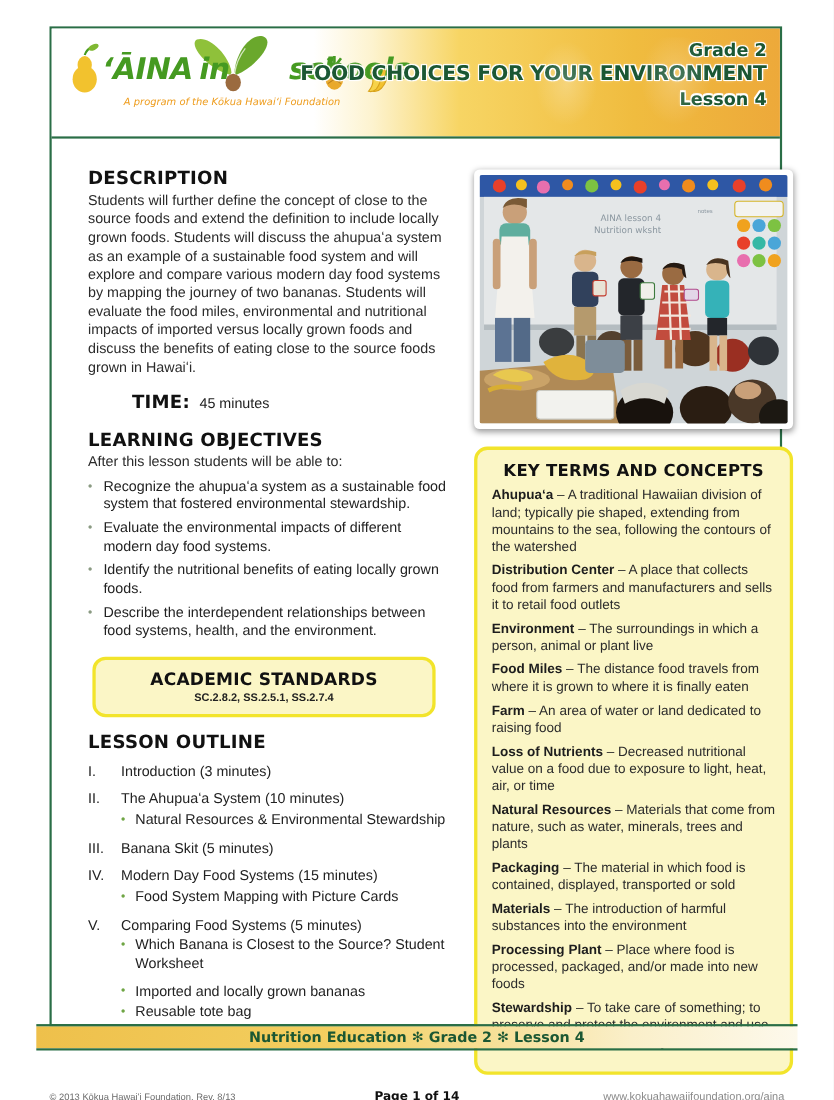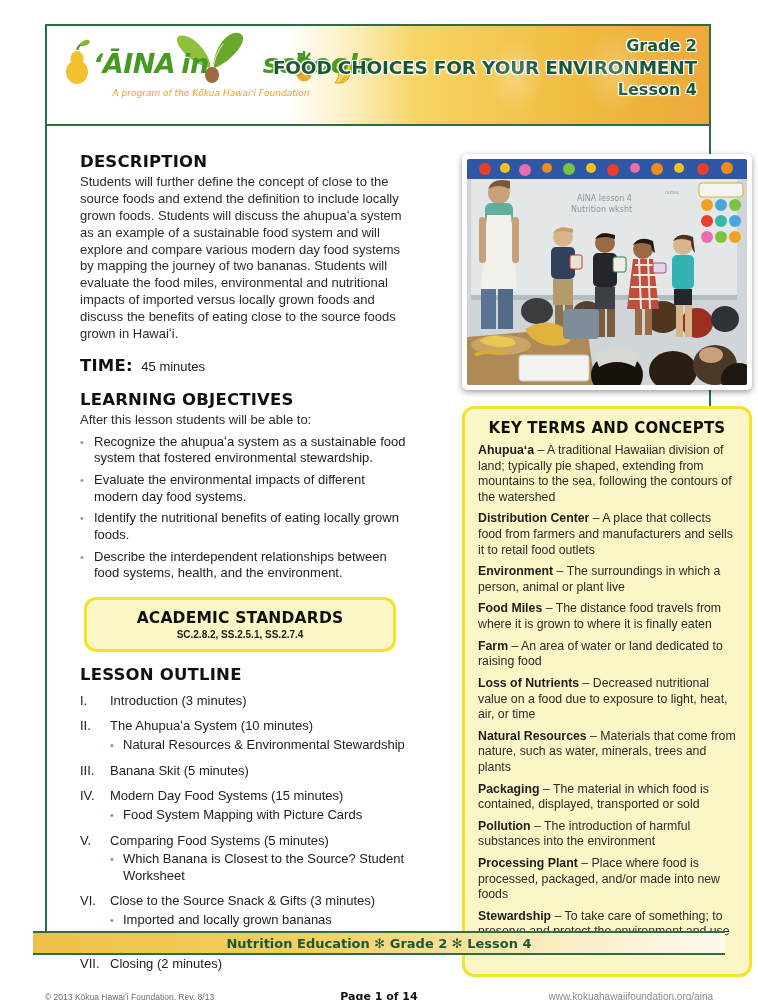--- a/index.html
+++ b/index.html
@@ -29,21 +29,21 @@
                text-shadow:-1px -1px 0 #fff,1px -1px 0 #fff,-1px 1px 0 #fff,1px 1px 0 #fff,0 0 3px #fff;}
   .title-grade{font-size:16px;line-height:20px;}
   .title-main{font-size:18.5px;line-height:24px;letter-spacing:-0.2px;}
   .title-lesson{font-size:16px;line-height:20px;}
   
   .h1{font-family:"DejaVu Sans",sans-serif;font-weight:800;color:#111;font-size:16.5px;
       letter-spacing:0.2px;margin:0 0 3px 0;}
   
   .col-left{position:absolute;left:78px;top:150px;width:332px;}
   .body-text{font-size:13px;line-height:1.3;color:#2b2b2b;margin:0;}
-  .time-row{margin-top:13px;font-size:13px;}
+  .time-row{margin-top:13px;font-size:13px;margin-left:40px;}
   .time-row .h1{display:inline;margin-right:5px;}
   .objectives{margin-top:15px;}
   .obj{display:flex;margin-top:5px;font-size:13px;line-height:1.28;}
   .obj-bullet{color:#8a9a82;width:14px;flex:0 0 14px;font-size:11px;padding-top:1px;}
   .standards-box{margin-top:15px;margin-left:4px;width:312px;box-sizing:border-box;
                  background:#fbf6c6;border:3px solid #f2e42b;border-radius:12px;
                  padding:9px 10px;text-align:center;}
   .standards-box .h1{font-size:15.5px;margin:0;}
   .standards-line{font-size:10px;font-weight:700;color:#222;margin-top:2px;}
   .outline{margin-top:13px;}
@@ -225,24 +225,20 @@
               <div>
 
                   <div class="ol-sub">
                     <span class="bullet">•</span>
                     <span>Which Banana is Closest to the Source? Student Worksheet</span>
                   </div>
                 </div>
             </div>
 
             <div class="ol-item">
-              <div class="ol-row">
-                <span class="ol-num">VI.</span>
-                <span class="ol-label">Close to the Source Snack &amp; Gifts (3 minutes)</span>
-              </div>
               <div>
 
                   <div class="ol-sub">
                     <span class="bullet">•</span>
                     <span>Imported and locally grown bananas</span>
                   </div>
 
                   <div class="ol-sub">
                     <span class="bullet">•</span>
                     <span>Reusable tote bag</span>
@@ -254,21 +250,21 @@
               <div class="ol-row">
                 <span class="ol-num">VII.</span>
                 <span class="ol-label">Closing (2 minutes)</span>
               </div>
 
             </div>
           </div>
       </div>
     </div>
 
-    <div style="position:absolute;left:392px;top:128px;width:290px;padding-left:23px;">
+    <div style="position:absolute;left:361px;top:128px;width:290px;padding-left:23px;">
       <div class="photo-frame">
         <svg width="280" height="226" viewBox="0 0 280 226">
 
           <rect x="0" y="0" width="280" height="226" fill="#cfd5d8"></rect>
           <rect x="0" y="0" width="280" height="20" fill="#2e57a5"></rect>
 
           <circle cx="18" cy="10" r="6" fill="#e8402a"></circle>
             <circle cx="38" cy="9" r="5" fill="#f5c11e"></circle>
           <circle cx="58" cy="11" r="6" fill="#e86fae"></circle>
             <circle cx="80" cy="9" r="5" fill="#f08c1e"></circle>
@@ -397,21 +393,21 @@
 
             <p class="term">
               <b class="term-name">Natural Resources</b><span class="term-sep"> – </span><span>Materials that come from nature, such as water, minerals, trees and plants</span>
             </p>
 
             <p class="term">
               <b class="term-name">Packaging</b><span class="term-sep"> – </span><span>The material in which food is contained, displayed, transported or sold</span>
             </p>
 
             <p class="term">
-              <b class="term-name">Pollution</b><span class="term-sep"> – </span><span>The introduction of harmful substances into the environment</span>
+              <b class="term-name">Materials</b><span class="term-sep"> – </span><span>The introduction of harmful substances into the environment</span>
             </p>
 
             <p class="term">
               <b class="term-name">Processing Plant</b><span class="term-sep"> – </span><span>Place where food is processed, packaged, and/or made into new foods</span>
             </p>
 
             <p class="term">
               <b class="term-name">Stewardship</b><span class="term-sep"> – </span><span>To take care of something; to preserve and protect the environment and use natural resources sustainably</span>
             </p>
           </div>

